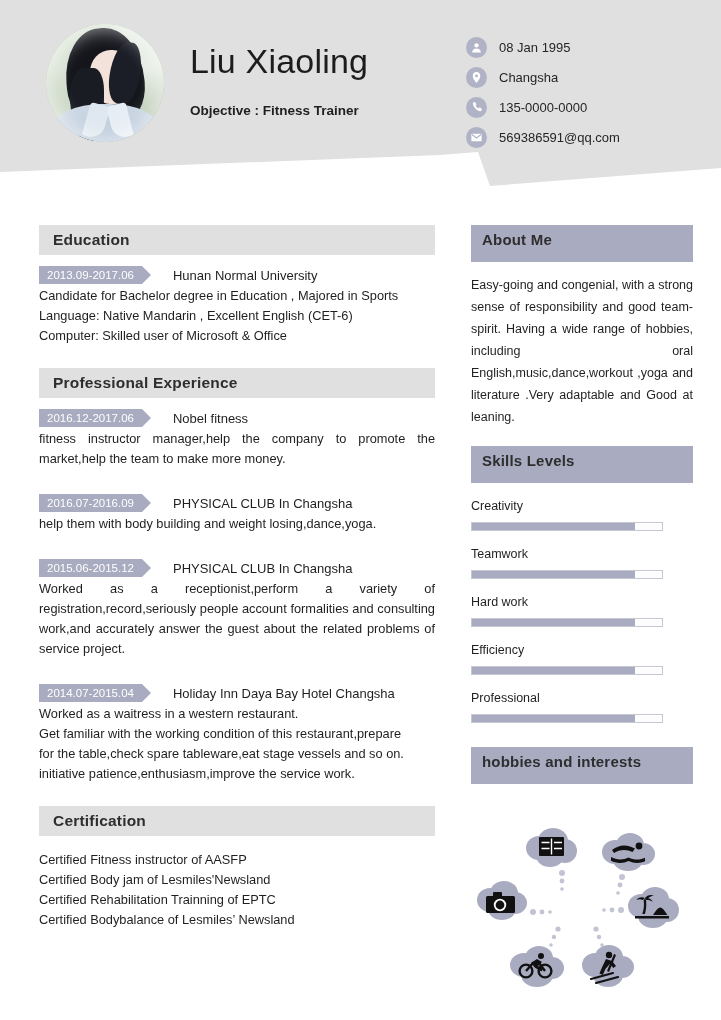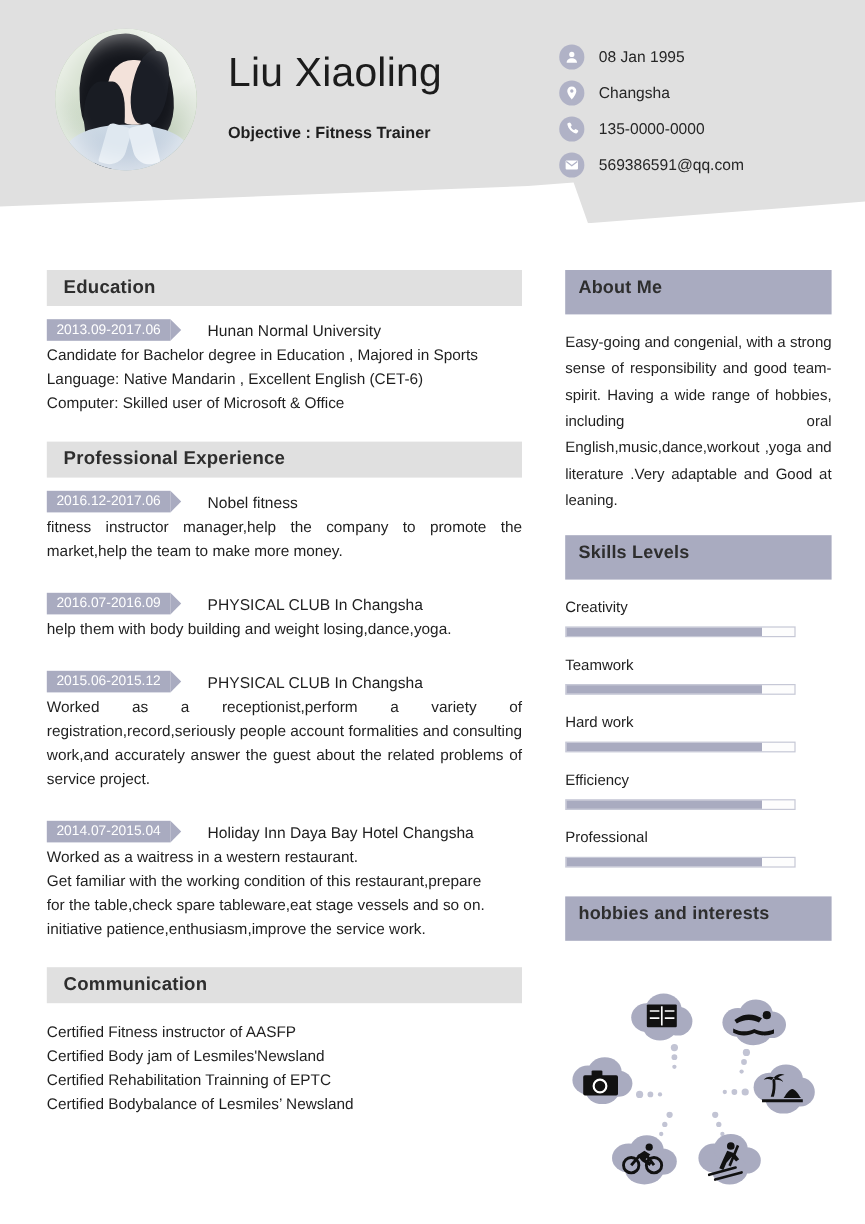--- a/index.html
+++ b/index.html
@@ -284,21 +284,21 @@
         <span class="org">Holiday Inn Daya Bay Hotel Changsha</span>
       </div>
       <div class="body-plain">Worked as a waitress in a western restaurant.</div>
       <div class="line">Get familiar with the working condition of this restaurant,prepare</div>
       <div class="line">for the table,check spare tableware,eat stage vessels and so on.</div>
       <div class="line">initiative patience,enthusiasm,improve the service work.</div>
     </div>
 
     <div class="spacer-md"></div>
 
-    <div class="sec-head-left">Communication</div>
+    <div class="sec-head-left">Certification</div>
     <div class="cert-list">
       <div class="line">Certified Fitness instructor of AASFP</div>
       <div class="line">Certified Body jam of Lesmiles'Newsland</div>
       <div class="line">Certified Rehabilitation Trainning of EPTC</div>
       <div class="line">Certified Bodybalance of Lesmiles’  Newsland</div>
     </div>
 
   </div>
 
   <div class="right-col">

